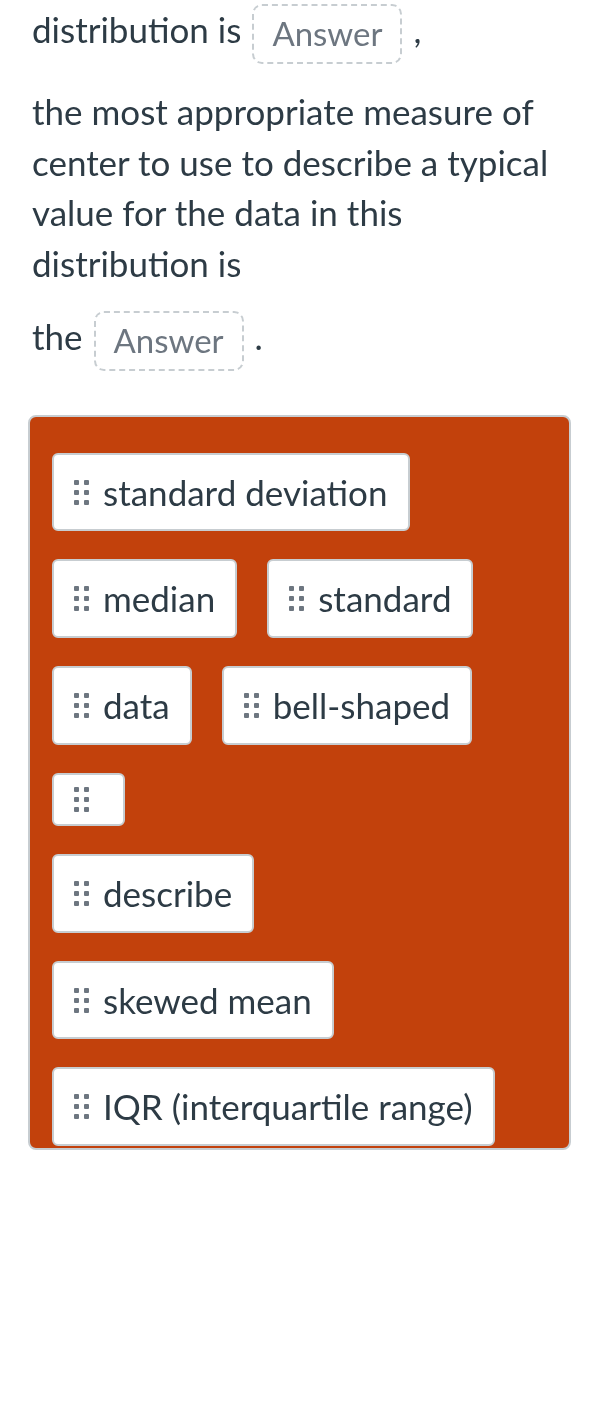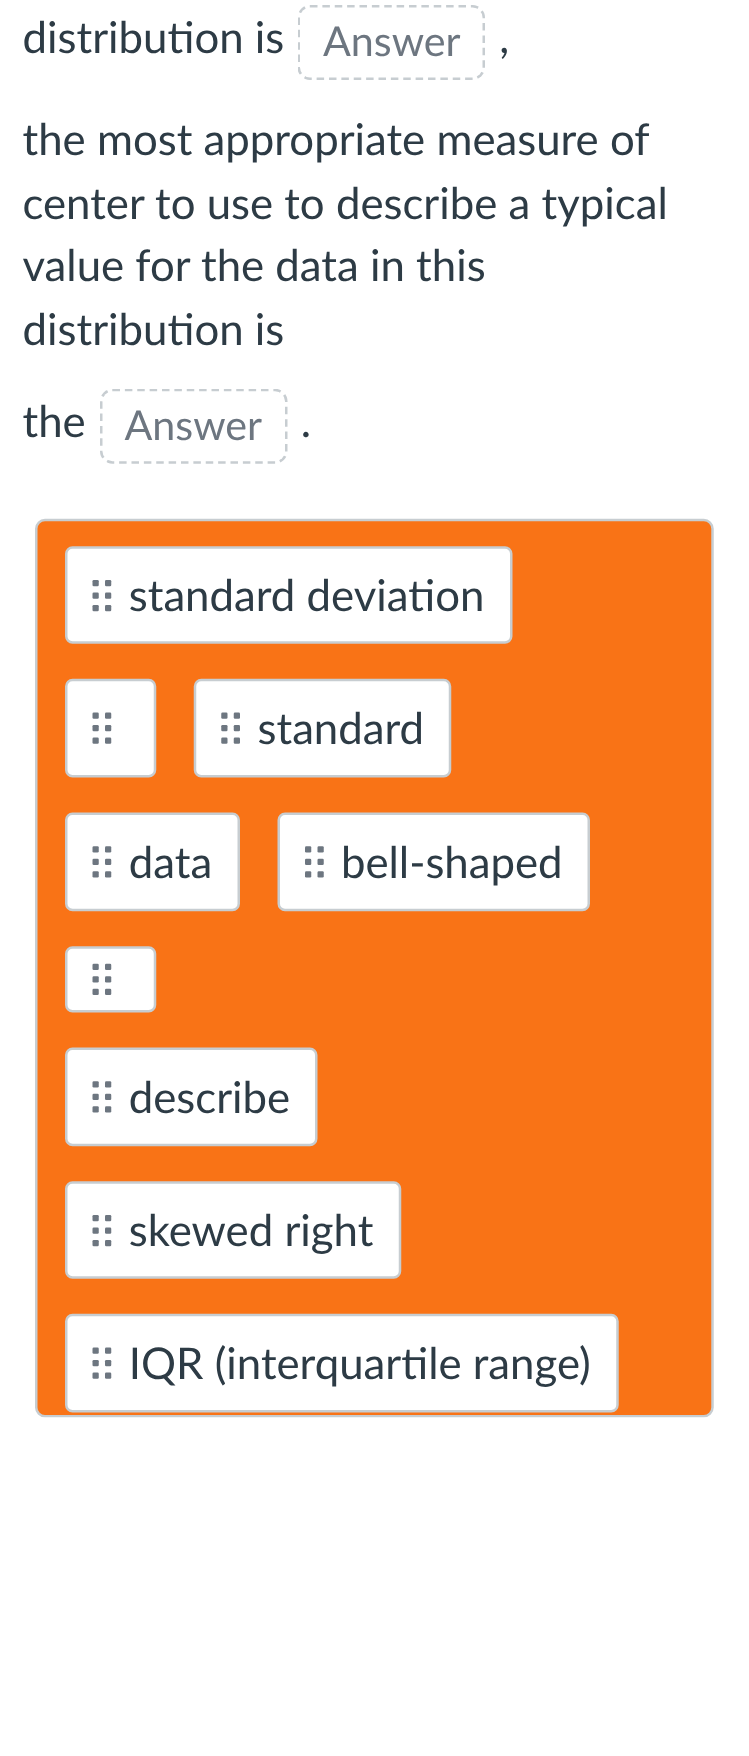--- a/index.html
+++ b/index.html
@@ -7,39 +7,39 @@
     margin: 0;
     padding: 0;
     font-family: "Lato", "Helvetica Neue", Arial, sans-serif;
     color: #2d3b45;
     font-size: 35px;
     line-height: 1.45;
     width: 599px;
     overflow: hidden;
   }
   .question-area {
-    padding: 0 28px 20px 18px;
+    padding: 0 28px 20px 32px;
   }
   .text-run { display: inline; }
   .dropzone {
     display: inline-block;
     border: 2px dashed #c7cdd1;
     border-radius: 10px;
     padding: 4px 18px;
     color: #6d7680;
     font-size: 33px;
     vertical-align: middle;
     margin: 4px 2px;
   }
   .word-bank {
     margin: 20px 28px 0 28px;
     border: 2px solid #c7cdd1;
     border-radius: 8px;
-    background: #f97316;
-    padding: 20px 22px 2px 22px;
+    background: #c2410c;
+    padding: 36px 22px 2px 22px;
   }
   .bank-row {
     display: flex;
     flex-wrap: wrap;
     gap: 30px;
     margin-bottom: 28px;
   }
   .chip {
     display: inline-flex;
     align-items: center;
@@ -98,20 +98,21 @@
   <div class="bank-row">
     <div class="chip">
       <span class="grip">
           <span></span>
           <span></span>
           <span></span>
           <span></span>
           <span></span>
           <span></span>
         </span>
+      <span class="chip-label">median</span>
     </div>
     <div class="chip">
       <span class="grip">
           <span></span>
           <span></span>
           <span></span>
           <span></span>
           <span></span>
           <span></span>
         </span>
@@ -174,21 +175,21 @@
   <div class="bank-row">
     <div class="chip">
       <span class="grip">
           <span></span>
           <span></span>
           <span></span>
           <span></span>
           <span></span>
           <span></span>
         </span>
-      <span class="chip-label">skewed right</span>
+      <span class="chip-label">skewed mean</span>
     </div>
   </div>
 
   <div class="bank-row" style="margin-bottom:0;">
     <div class="chip">
       <span class="grip">
           <span></span>
           <span></span>
           <span></span>
           <span></span>

